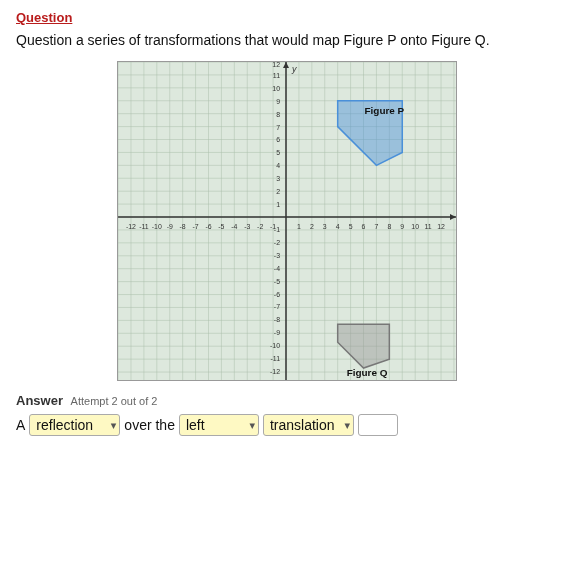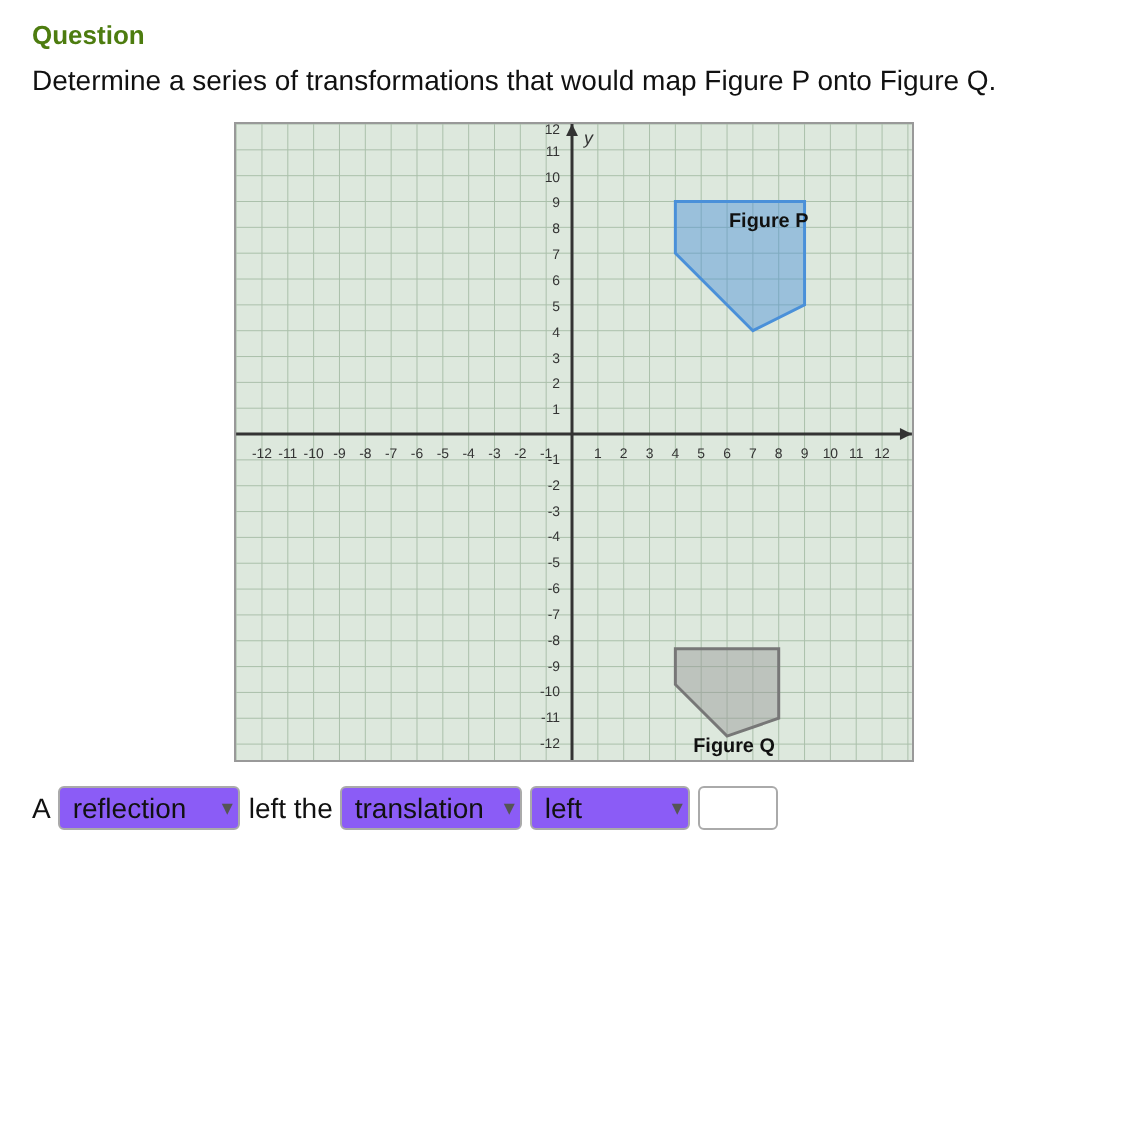--- a/index.html
+++ b/index.html
@@ -6,23 +6,24 @@
     body {
       font-family: Arial, sans-serif;
       background: #fff;
       width: 574px;
       min-height: 568px;
       padding: 10px 16px;
       font-size: 14px;
     }
     .question-label {
       font-size: 13px;
-      color: #4d7c0f;
+      color: #b91c1c;
       margin-bottom: 6px;
       font-weight: bold;
+      text-decoration: underline;
     }
     .problem-text {
       font-size: 14px;
       color: #111;
       margin-bottom: 10px;
       line-height: 1.4;
     }
     .graph-container {
       display: flex;
       justify-content: center;
@@ -63,21 +64,21 @@
       gap: 4px;
       flex-wrap: wrap;
     }
     .answer-text {
       font-size: 14px;
       color: #111;
     }
     .dropdown {
       border: 1px solid #aaa;
       border-radius: 3px;
-      background: #8b5cf6;
+      background: #fef9c3;
       padding: 2px 18px 2px 6px;
       font-size: 14px;
       appearance: none;
       -webkit-appearance: none;
       cursor: pointer;
       position: relative;
       color: #111;
       min-width: 80px;
     }
     .dropdown-wrapper {
@@ -102,21 +103,21 @@
       font-size: 14px;
       width: 40px;
       color: #111;
     }
   </style>
 </head>
 <body>
 
 <div class="question-label">Question</div>
 
-<div class="problem-text">Determine a series of transformations that would map Figure P onto Figure Q.</div>
+<div class="problem-text">Question a series of transformations that would map Figure P onto Figure Q.</div>
 
 <div class="graph-container">
   <div class="graph-area">
     <svg class="grid-svg" viewBox="0 0 340 320" xmlns="http://www.w3.org/2000/svg">
 
       <rect width="340" height="320" fill="#dde8dd"></rect>
 
       <g stroke="#aabfaa" stroke-width="0.5">
 
         <line x1="0" y1="0" x2="0" y2="320"></line>
@@ -238,50 +239,54 @@
       <text x="248" y="52" font-size="10" fill="#111" font-weight="bold">Figure P</text>
 
       <polygon points="221,264 273,264 273,299 247,308 221,282" fill="rgba(150,150,150,0.45)" stroke="#777" stroke-width="1.5"></polygon>
 
       <text x="230" y="316" font-size="10" fill="#111" font-weight="bold">Figure Q</text>
     </svg>
   </div>
 </div>
 
 <div class="answer-section">
+  <div class="answer-label">
+    <span>Answer</span>
+    <span class="attempt-label">Attempt 2 out of 2</span>
+  </div>
 
   <div class="answer-row">
     <span class="answer-text">A</span>
 
     <div class="dropdown-wrapper">
       <select class="dropdown">
         <option>reflection</option>
         <option>rotation</option>
         <option>translation</option>
         <option>dilation</option>
       </select>
     </div>
 
-    <span class="answer-text">left the</span>
-
-
+    <span class="answer-text">over the</span>
+
+
+
+    <div class="dropdown-wrapper">
+      <select class="dropdown">
+        <option>left</option>
+        <option>right</option>
+        <option>up</option>
+        <option>down</option>
+      </select>
+    </div>
 
     <div class="dropdown-wrapper">
       <select class="dropdown">
         <option>translation</option>
         <option>reflection</option>
         <option>rotation</option>
         <option>dilation</option>
       </select>
     </div>
 
-    <div class="dropdown-wrapper">
-      <select class="dropdown">
-        <option>left</option>
-        <option>right</option>
-        <option>up</option>
-        <option>down</option>
-      </select>
-    </div>
-
     <input class="input-box" type="text" value="" style="">
   </div>
 </div>
 
 </body></html>

